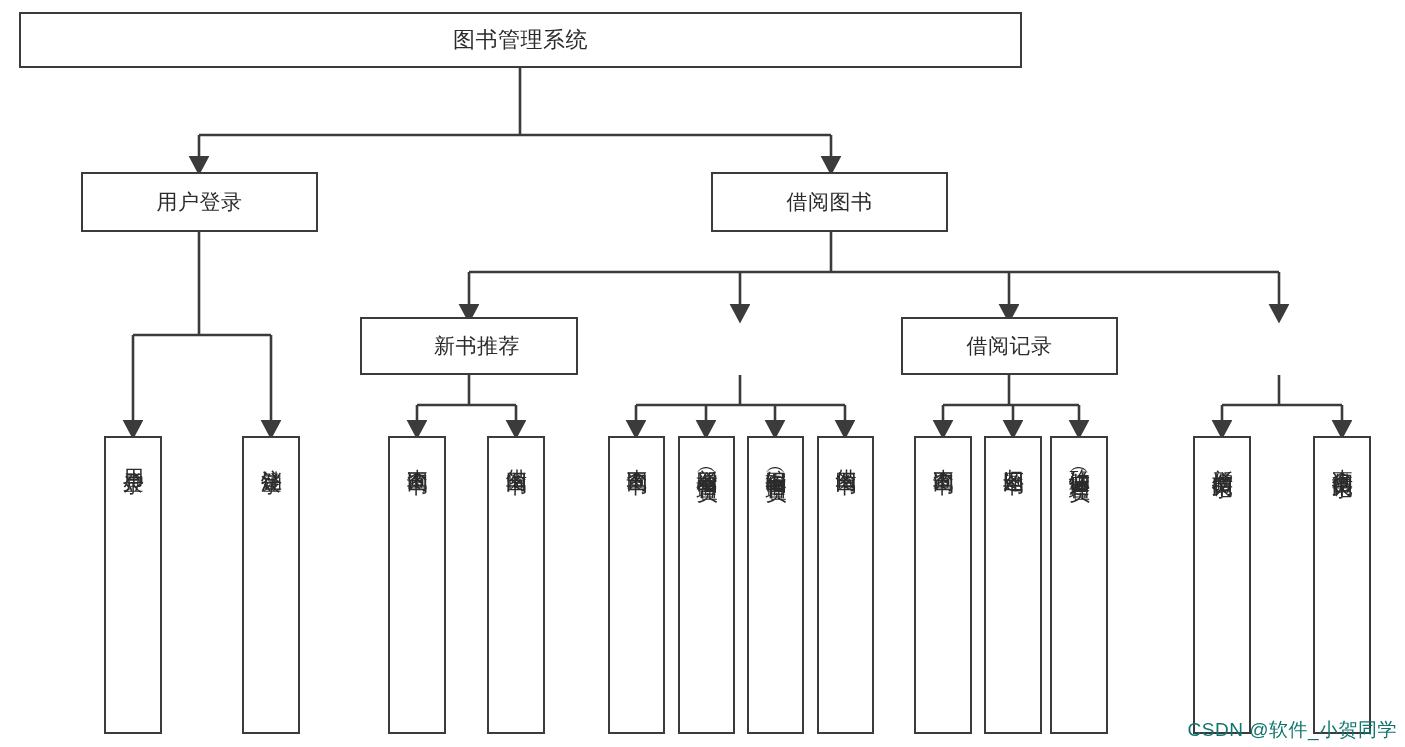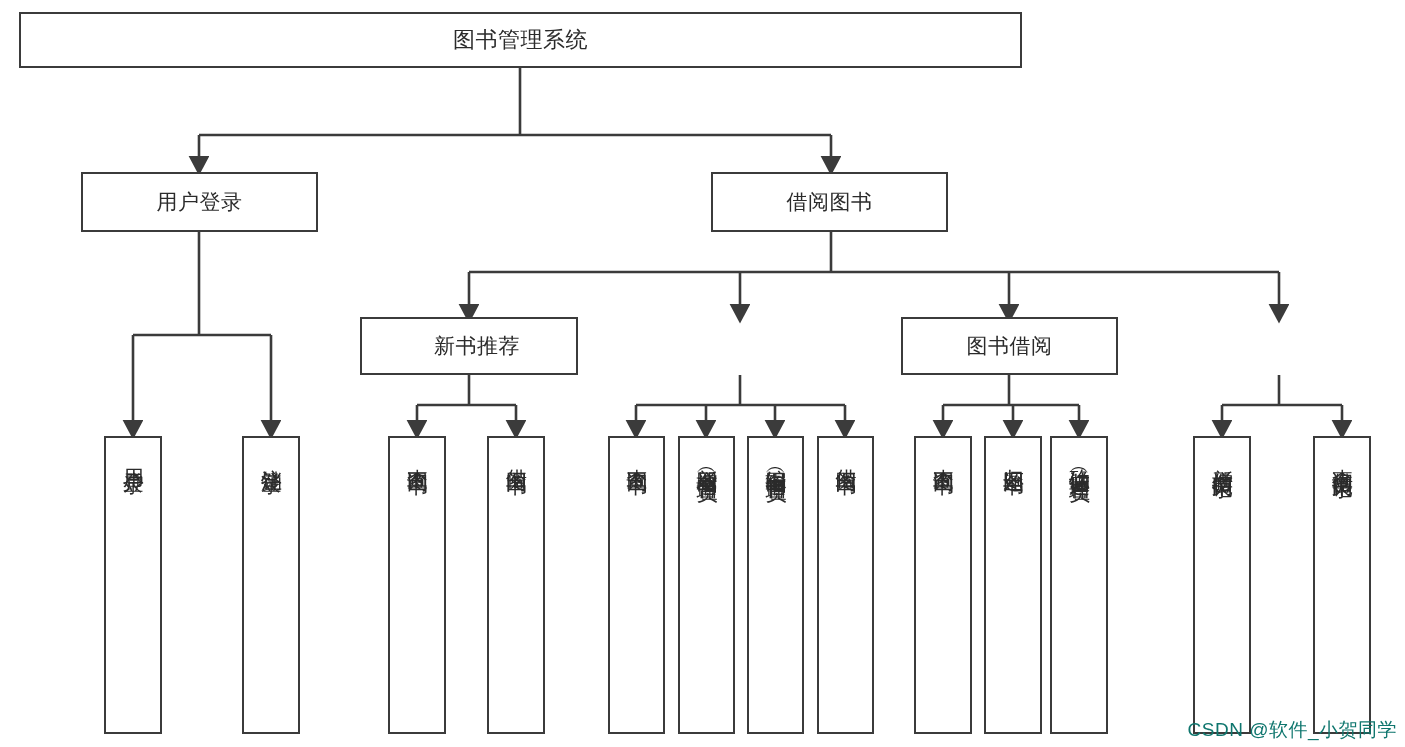--- a/index.html
+++ b/index.html
@@ -132,21 +132,21 @@
     <span class="lbl">用户登录</span>
   </div>
   <div class="node h" style="left:711px; top:172px; width:237px; height:60px;">
     <span class="lbl">借阅图书</span>
   </div>
 
   <div class="node h" style="left:360px; top:317px; width:218px; height:58px;padding-left:16px;">
     <span class="lbl">新书推荐</span>
   </div>
   <div class="node h" style="left:901px; top:317px; width:217px; height:58px;">
-    <span class="lbl">图书借阅</span>
+    <span class="lbl">借阅记录</span>
   </div>
 
   <div class="node v" style="left:104px; top:436px; width:58px; height:298px;">
     <span class="lbl">用户登录</span>
   </div>
   <div class="node v" style="left:242px; top:436px; width:58px; height:298px;">
     <span class="lbl">注销登录</span>
   </div>
 
   <div class="node v" style="left:388px; top:436px; width:58px; height:298px;">

